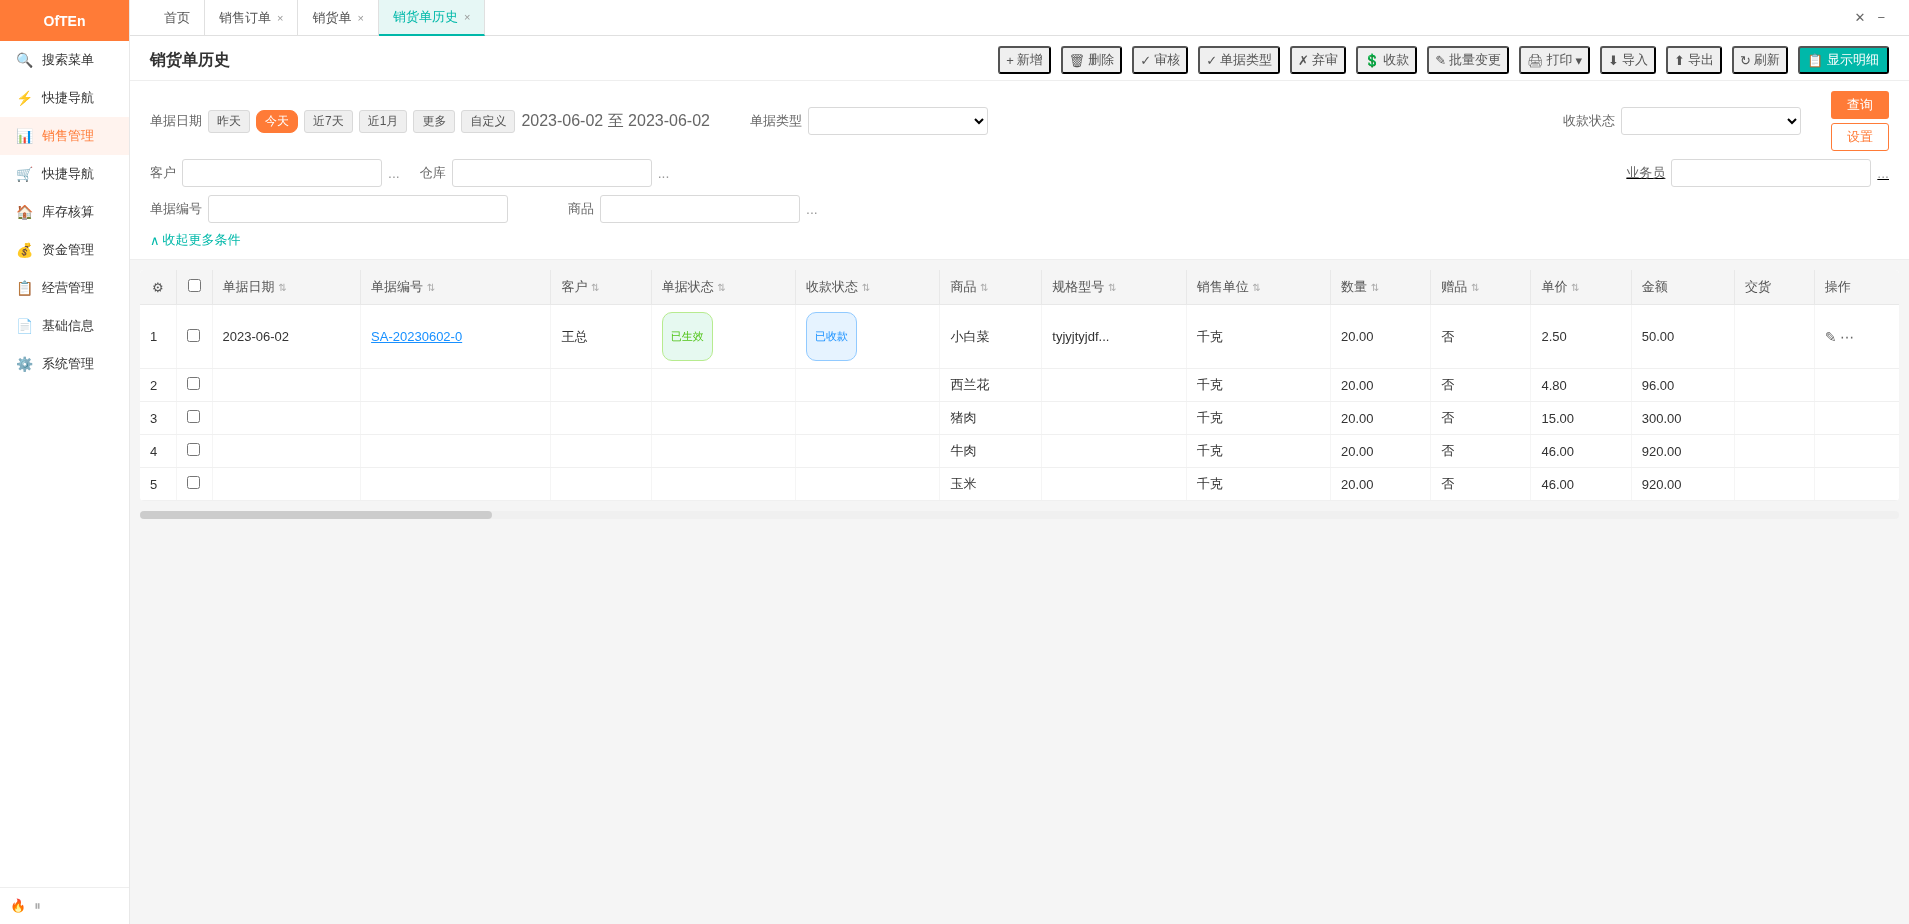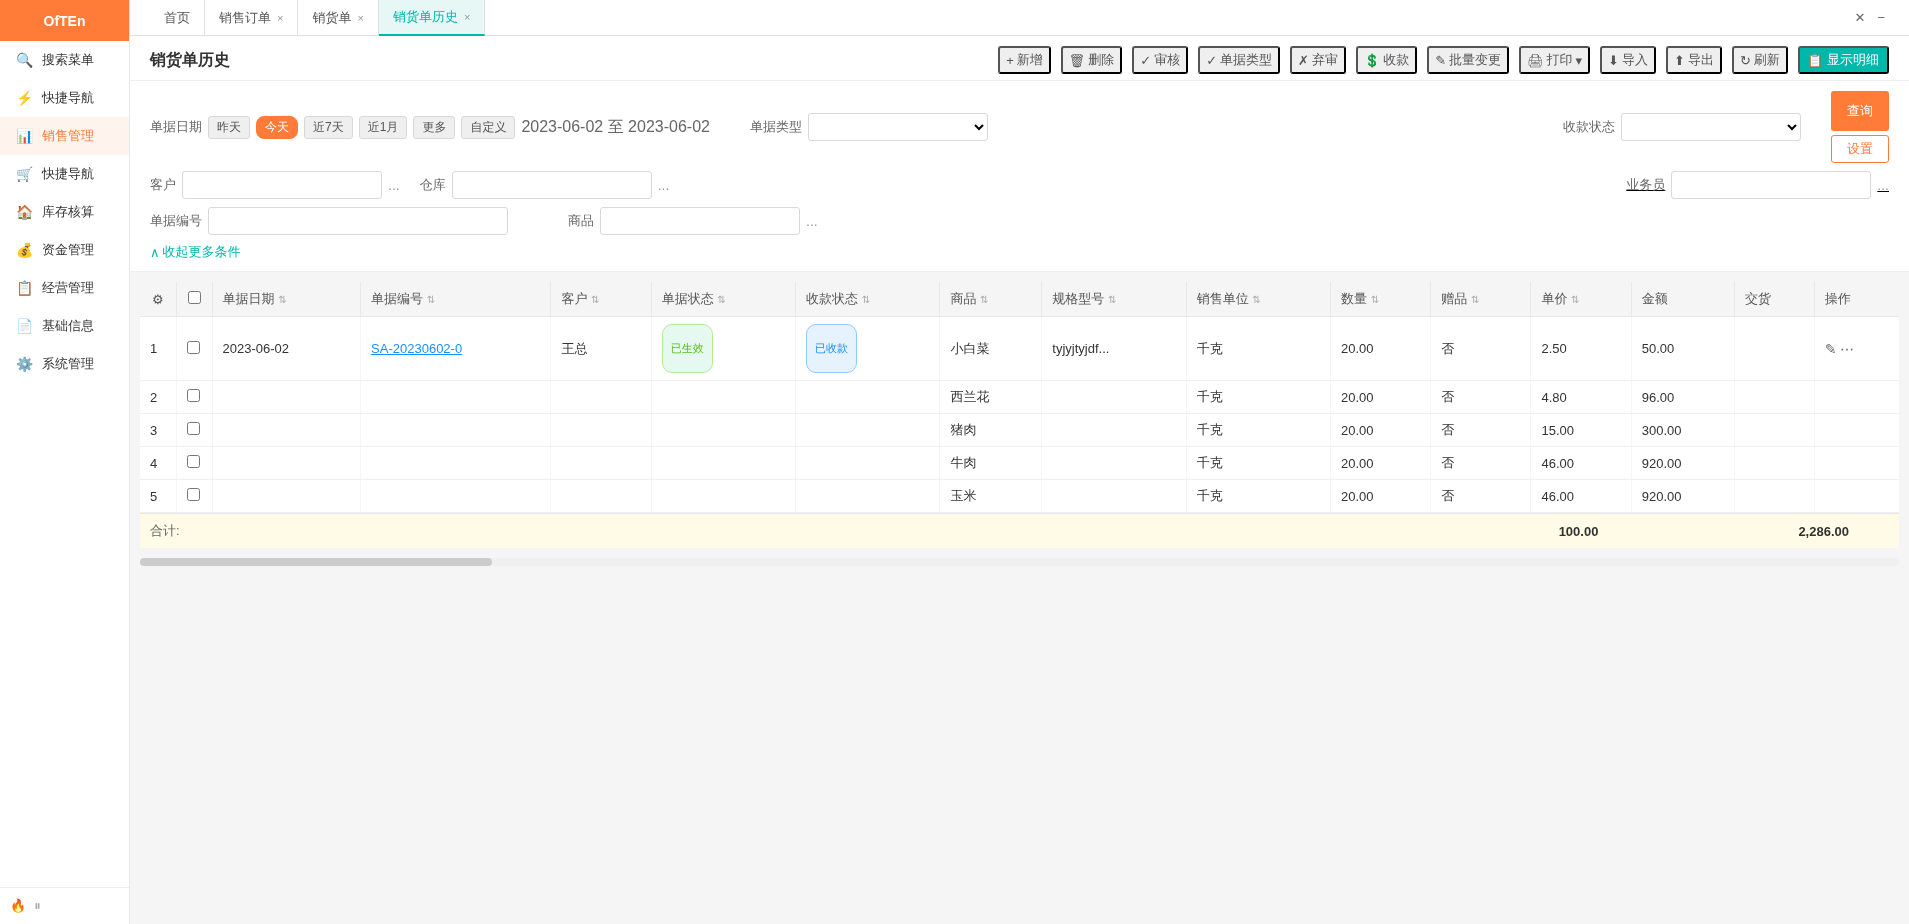--- a/index.html
+++ b/index.html
@@ -168,21 +168,21 @@
       gap: 3px;
       font-size: 12px;
     }
     .query-btn {
       background: #ff7b37;
       color: #fff;
       border: none;
       padding: 4px 16px;
       border-radius: 3px;
       cursor: pointer;
-      height: 40px;
+      height: 28px;
     }
     .set-btn {
       background: #fff;
       color: #ff7b37;
       border: 1px solid #ff7b37;
       padding: 4px 12px;
       border-radius: 3px;
       cursor: pointer;
       height: 28px;
       display: block;
@@ -642,26 +642,20 @@
               <td>20.00</td>
               <td>否</td>
               <td>46.00</td>
               <td>920.00</td>
               <td></td>
               <td></td>
             </tr>
           </tbody>
       </table>
 
-      <div class="table-footer">
-        <span class="footer-label">合计:</span>
-        <span style="flex:1;"></span>
-        <span class="footer-total" style="margin-right:200px;">100.00</span>
-        <span class="footer-total" style="margin-right:40px;">2,286.00</span>
-      </div>
     </div>
 
     <div class="scroll-bar-outer">
       <div class="scroll-bar-inner"></div>
     </div>
 
   </div>
 </div>
 
 </body></html>

